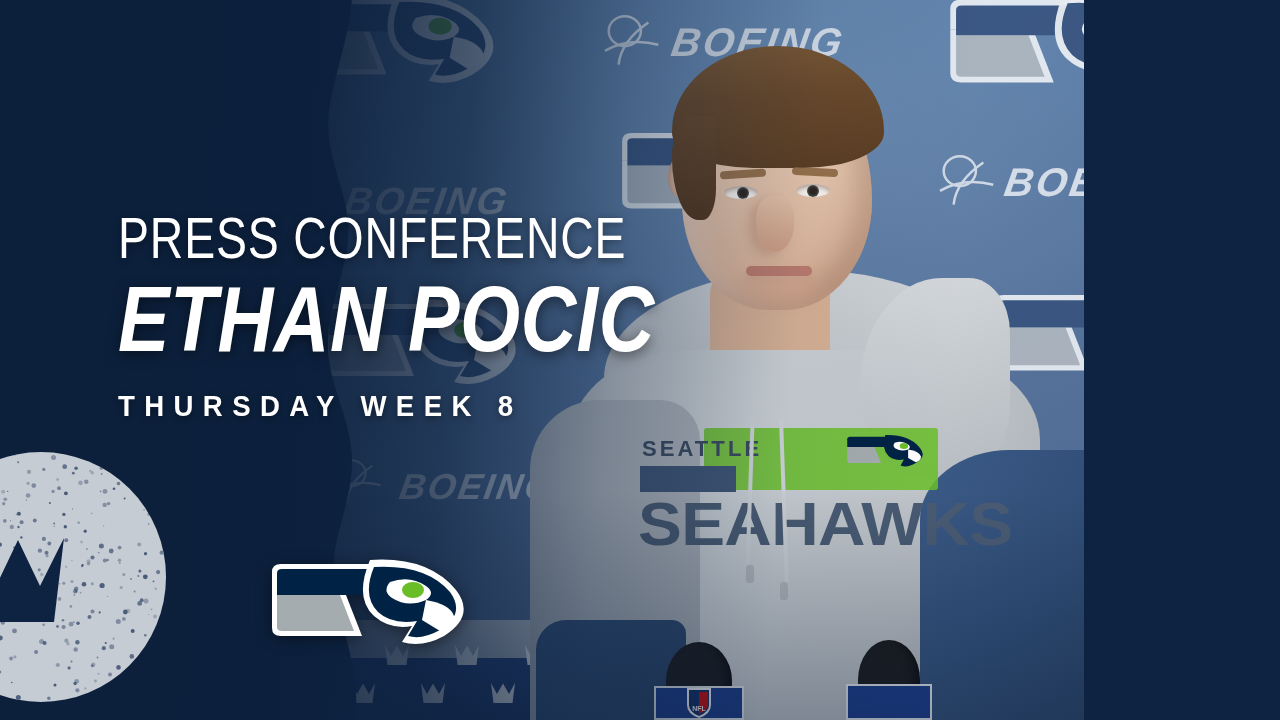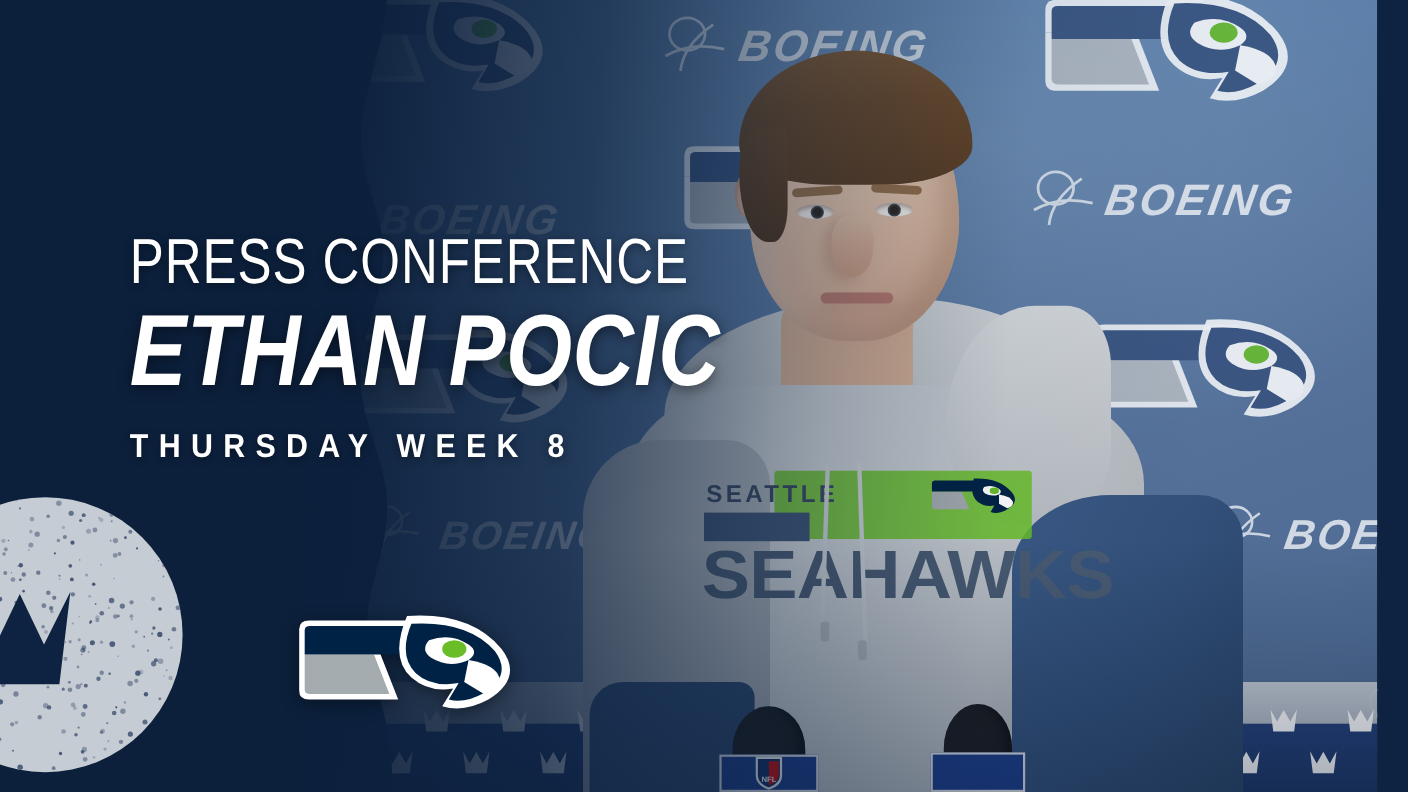--- a/index.html
+++ b/index.html
@@ -1,19 +1,19 @@
 <!DOCTYPE html>
 <html><head>
 <meta charset="utf-8">
 <style>
   * { margin:0; padding:0; box-sizing:border-box; }
   html,body { width:1280px; height:720px; overflow:hidden; background:#0e2342;
               font-family:"Liberation Sans", sans-serif; }
 
-  .stage { position:relative; width:1252px; height:720px; overflow:hidden;
+  .stage { position:relative; width:1084px; height:720px; overflow:hidden;
            background:#0e2342; }
 
   
   .photo { position:absolute; inset:0; overflow:hidden; }
 
   
   .backdrop { position:absolute; inset:0;
               background:linear-gradient(160deg,#5f83ad 0%,#5b7faa 35%,#546f97 72%,#4d6a92 100%); }
   .backdrop-sheen { position:absolute; inset:0;
               background:radial-gradient(ellipse 60% 55% at 72% 18%, rgba(255,255,255,.10), rgba(255,255,255,0) 70%); }

